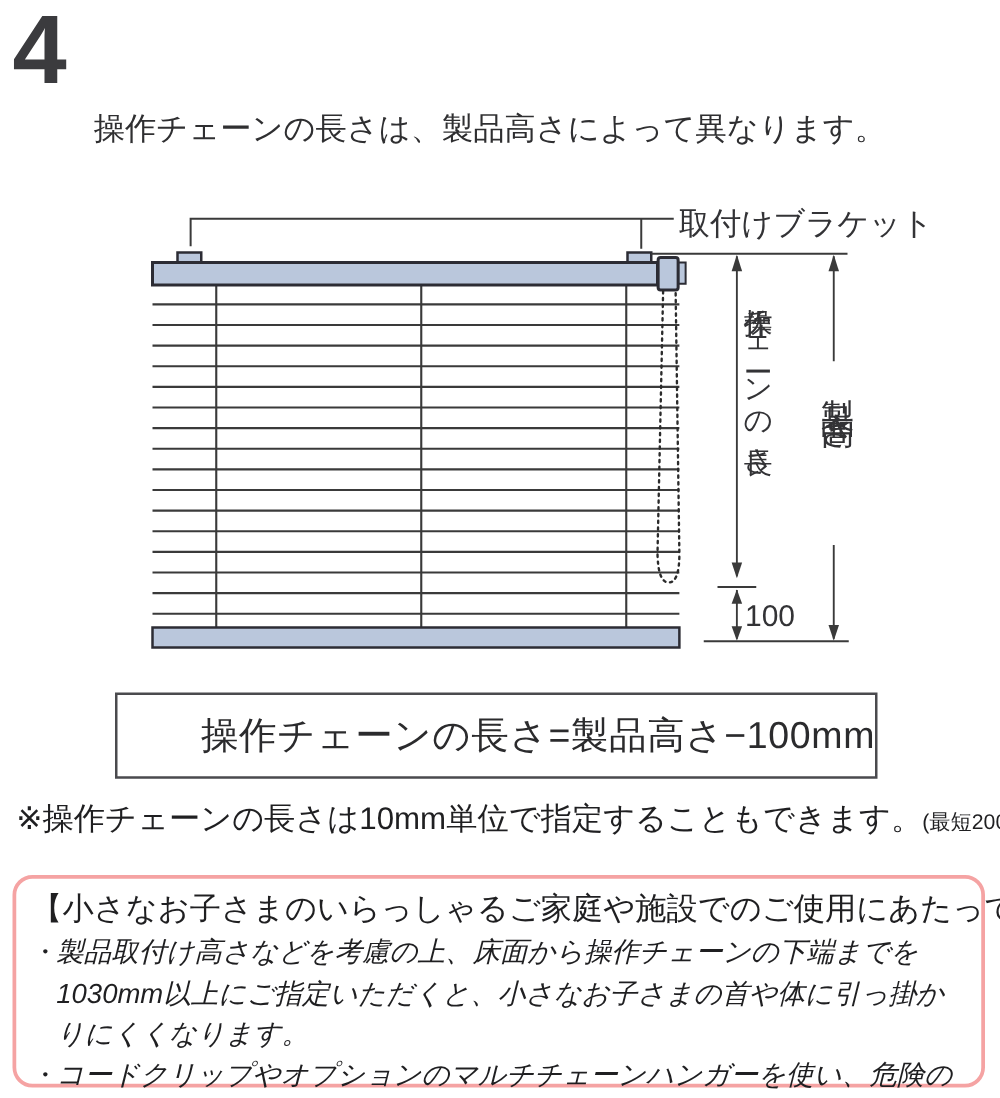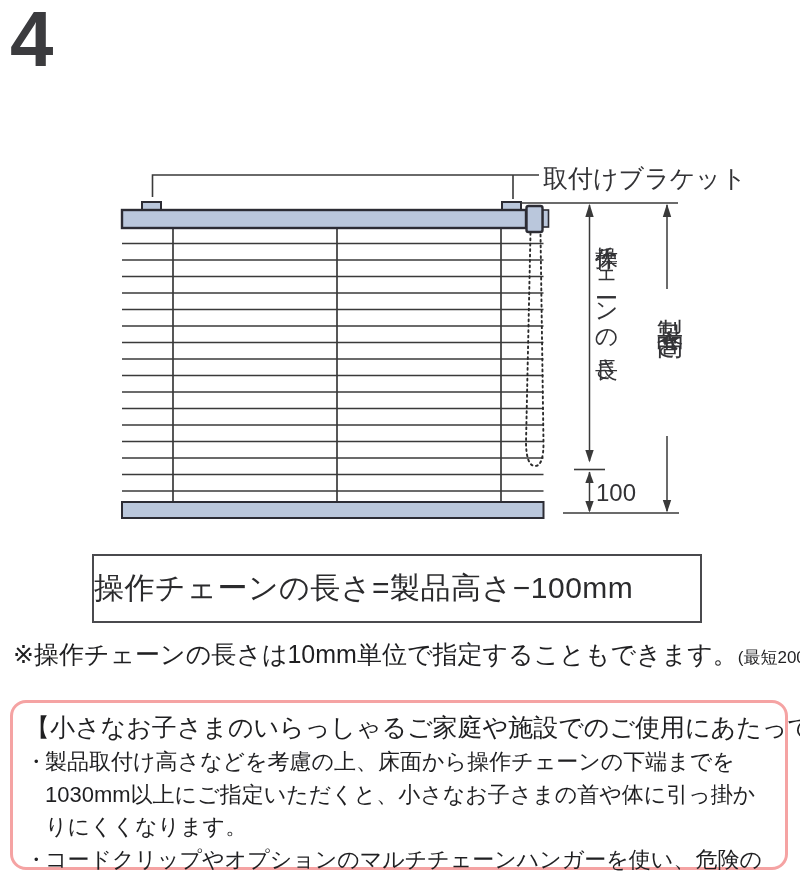--- a/index.html
+++ b/index.html
@@ -12,44 +12,45 @@
   .step-num{left:10px;top:0px;font-size:78px;font-weight:bold;line-height:1.0;color:#3b3b3e;letter-spacing:-2px;}
   .page-title{left:72px;top:14px;font-size:38px;font-weight:bold;color:#333336;letter-spacing:0px;white-space:nowrap;}
   .subtitle{left:75px;top:86px;font-size:25px;color:#2f2f31;white-space:nowrap;}
   
   .vlabel{writing-mode:vertical-rl;text-orientation:upright;color:#333336;white-space:nowrap;}
   .chain-len-label{left:592px;top:229px;font-size:23px;letter-spacing:1px;}
   .prod-height-label{left:652px;top:297px;font-size:27px;letter-spacing:6px;}
   
   .formula-box{
     left:92px;top:554px;width:606px;height:65px;border:2px solid #4a4a4e;background:#ffffff;
-    display:flex;align-items:center;justify-content:flex-start;
+    display:flex;align-items:center;justify-content:flex-end;
   }
   .formula-text{font-size:30px;color:#2b2b2d;white-space:nowrap;letter-spacing:0.5px;}
   
   .note-line{left:13px;top:638px;font-size:25px;color:#1f1f21;white-space:nowrap;}
   .note-suffix{font-size:17px;}
   
   .safety-box{
     left:10px;top:700px;width:778px;height:170px;box-sizing:border-box;
     border:3px solid #f5a3a3;border-radius:16px;background:#ffffff;
     padding:5px 12px 4px 12px;
   }
   .safety-title{font-size:25px;line-height:38px;color:#1f1f21;white-space:nowrap;}
   .safety-bullet{display:flex;font-size:22px;line-height:32.5px;color:#1f1f21;}
   .safety-bullet .dot{width:20px;flex:0 0 20px;}
-  .safety-bullet .btxt{flex:1;}
+  .safety-bullet .btxt{flex:1;font-style:italic;}
   svg text{font-family:"Liberation Sans","DejaVu Sans",sans-serif;}
 </style>
 </head>
 <body>
 
 <div id="stage">
 
   <div class="abs step-num">4</div>
+  <div class="abs subtitle">操作チェーンの長さは、製品高さによって異なります。</div>
 
   <svg class="abs" style="left:0;top:150px;" width="800" height="390" viewBox="0 150 800 390">
 
     <path d="M152.5,197 V175 H539 M513,175 V199" fill="none" stroke="#3a3a3a" stroke-width="1.6"></path>
 
     <text x="543" y="187" font-size="25" fill="#333336">取付けブラケット</text>
 
     <g stroke="#3a3a3a" stroke-width="1.7">
       <line x1="173" y1="228" x2="173" y2="502"></line>
       <line x1="337" y1="228" x2="337" y2="502"></line>

